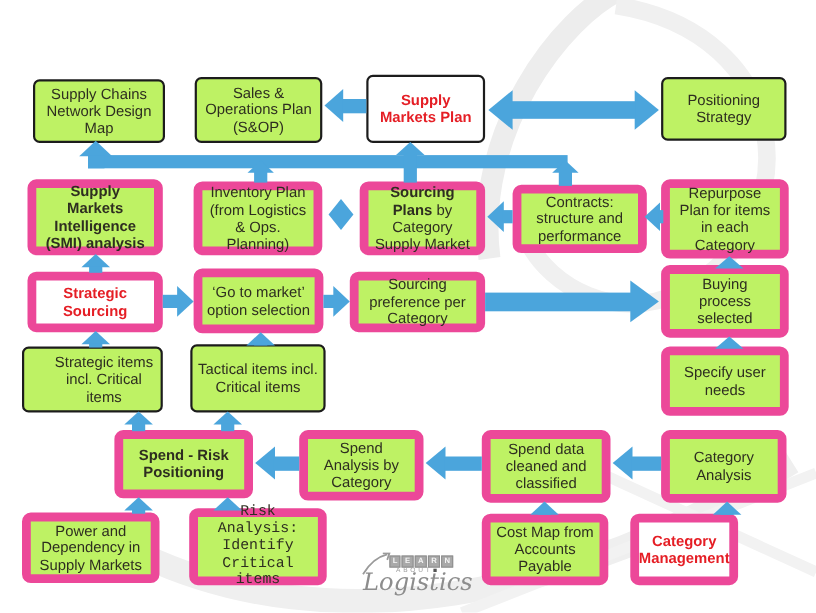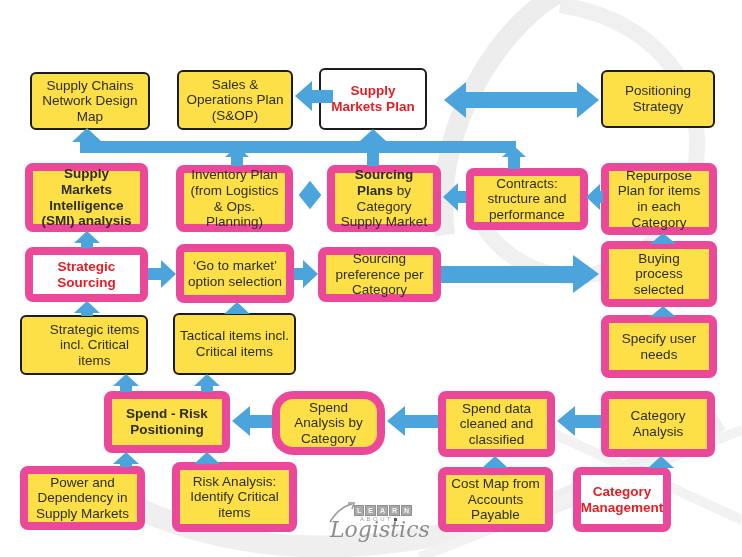--- a/index.html
+++ b/index.html
@@ -11,21 +11,21 @@
   #diagram-title{
     position:absolute;left:0;top:14px;width:742px;text-align:center;
     font-family:"DejaVu Serif","Liberation Serif",serif;
     font-weight:bold;font-size:30px;letter-spacing:0.2px;
     color:#42a2da;text-shadow:2px 2px 2px rgba(110,110,110,0.35);
     white-space:nowrap;
   }
   .node{
     position:absolute;box-sizing:border-box;display:flex;align-items:center;justify-content:center;
     text-align:center;font-size:13.5px;line-height:1.16;color:#2e2e20;
-    padding:2px 4px;background:#fde047;border-radius:8px;
+    padding:2px 4px;background:#bef264;border-radius:8px;
   }
   .node.f-white{background:#ffffff;}
   .node.b-black{border:2.5px solid #1c1c1c;border-radius:6px;}
   .node.b-orange{border:8px solid #ec4899;}
   .node .b{font-weight:bold;}
   .node .red{color:#e51e25;font-weight:bold;}
   .shaft,.bar{position:absolute;background:#4ba5dc;}
   .head{position:absolute;width:0;height:0;}
   .diamond{
     position:absolute;background:#4ba5dc;width:20px;height:20px;
@@ -60,21 +60,21 @@
   </svg>
 
 
   <div id="nodes-layer">
       <div class="node b-black f-yellow" style="left: 30px; top: 72px; width: 120px; height: 58px;">
         <span><span class="">Supply Chains Network Design Map</span></span>
       </div>
       <div class="node b-black f-yellow" style="left: 177px; top: 70px; width: 116px; height: 60px;">
         <span><span class="">Sales &amp; Operations Plan (S&amp;OP)</span></span>
       </div>
-      <div class="node b-black f-white" style="left: 319px; top: 68px; width: 108px; height: 62px;">
+      <div class="node b-black f-white" style="left: 333px; top: 68px; width: 108px; height: 62px;">
         <span><span class="b red">Supply Markets Plan</span></span>
       </div>
       <div class="node b-black f-yellow" style="left: 601px; top: 70px; width: 114px; height: 58px;">
         <span><span class="">Positioning Strategy</span></span>
       </div>
       <div class="node b-orange f-yellow" style="left: 25px; top: 163px; width: 123px; height: 69px;">
         <span><span class="b ">Supply Markets Intelligence (SMI) analysis</span></span>
       </div>
       <div class="node b-orange f-yellow" style="left: 176px; top: 165px; width: 117px; height: 67px;">
         <span><span class="">Inventory Plan (from Logistics &amp; Ops. Planning)</span></span>
@@ -105,33 +105,33 @@
       </div>
       <div class="node b-black f-yellow" style="left: 173px; top: 313px; width: 123px; height: 62px;">
         <span><span class="">Tactical items incl. Critical items</span></span>
       </div>
       <div class="node b-orange f-yellow" style="left: 601px; top: 315px; width: 116px; height: 63px;">
         <span><span class="">Specify user needs</span></span>
       </div>
       <div class="node b-orange f-yellow" style="left: 104px; top: 391px; width: 126px; height: 62px;">
         <span><span class="b ">Spend - Risk Positioning</span></span>
       </div>
-      <div class="node b-orange f-yellow" style="left: 272px; top: 391px; width: 113px; height: 64px; border-radius: 21px;">
+      <div class="node b-orange f-yellow" style="left: 272px; top: 391px; width: 113px; height: 64px;">
         <span><span class="">Spend Analysis by Category</span></span>
       </div>
       <div class="node b-orange f-yellow" style="left: 438px; top: 391px; width: 117px; height: 66px;">
         <span><span class="">Spend data cleaned and classified</span></span>
       </div>
       <div class="node b-orange f-yellow" style="left: 601px; top: 391px; width: 114px; height: 66px;">
         <span><span class="">Category Analysis</span></span>
       </div>
       <div class="node b-orange f-yellow" style="left: 20px; top: 466px; width: 125px; height: 64px;">
         <span><span class="">Power and Dependency in Supply Markets</span></span>
       </div>
-      <div class="node b-orange f-yellow" style="left: 172px; top: 462px; width: 125px; height: 70px;">
+      <div class="node b-orange f-yellow" style="left: 172px; top: 462px; width: 125px; height: 70px; font-family: Liberation Mono, monospace;">
         <span><span class="">Risk Analysis: Identify Critical items</span></span>
       </div>
       <div class="node b-orange f-yellow" style="left: 438px; top: 467px; width: 115px; height: 65px;">
         <span><span class="">Cost Map from Accounts Payable</span></span>
       </div>
       <div class="node b-orange f-white" style="left: 573px; top: 467px; width: 98px; height: 65px;">
         <span><span class="b red">Category Management</span></span>
       </div>
     </div>
   <div id="arrows-layer">

